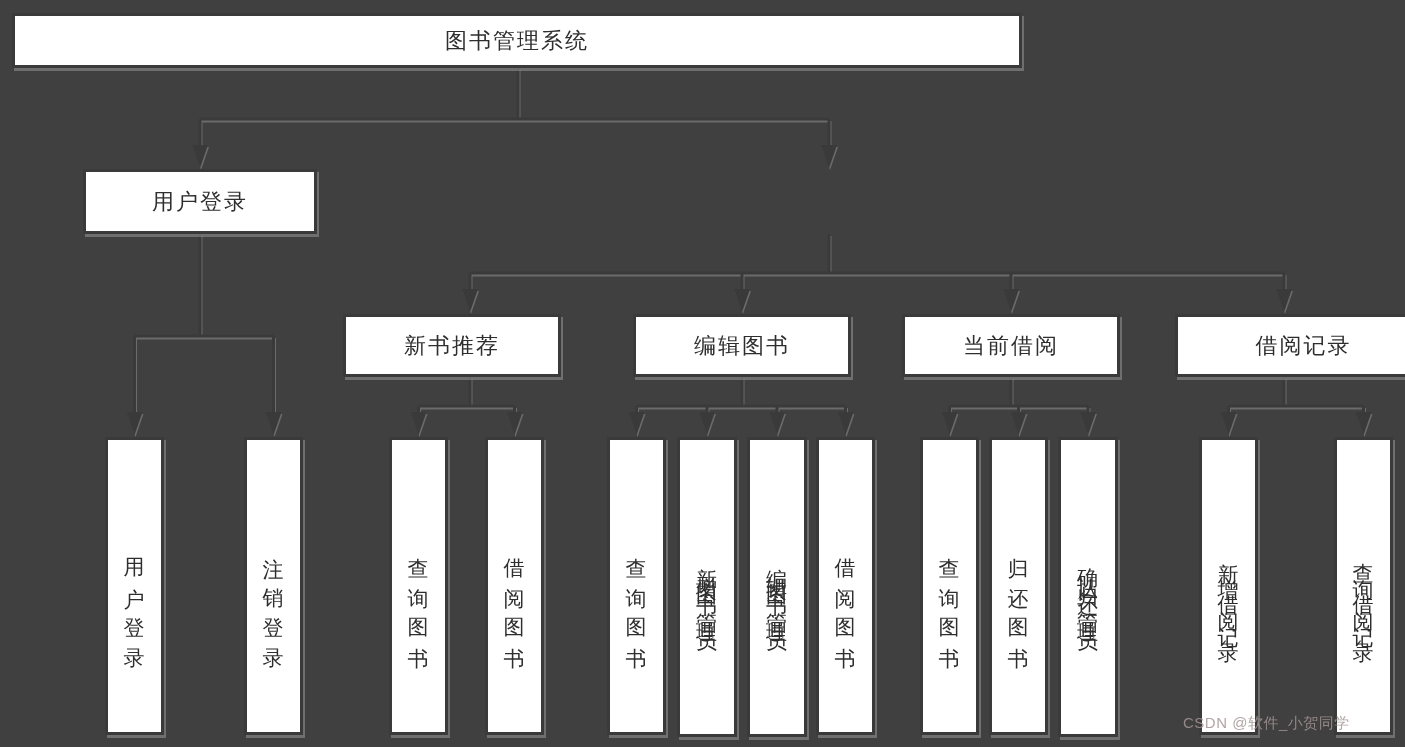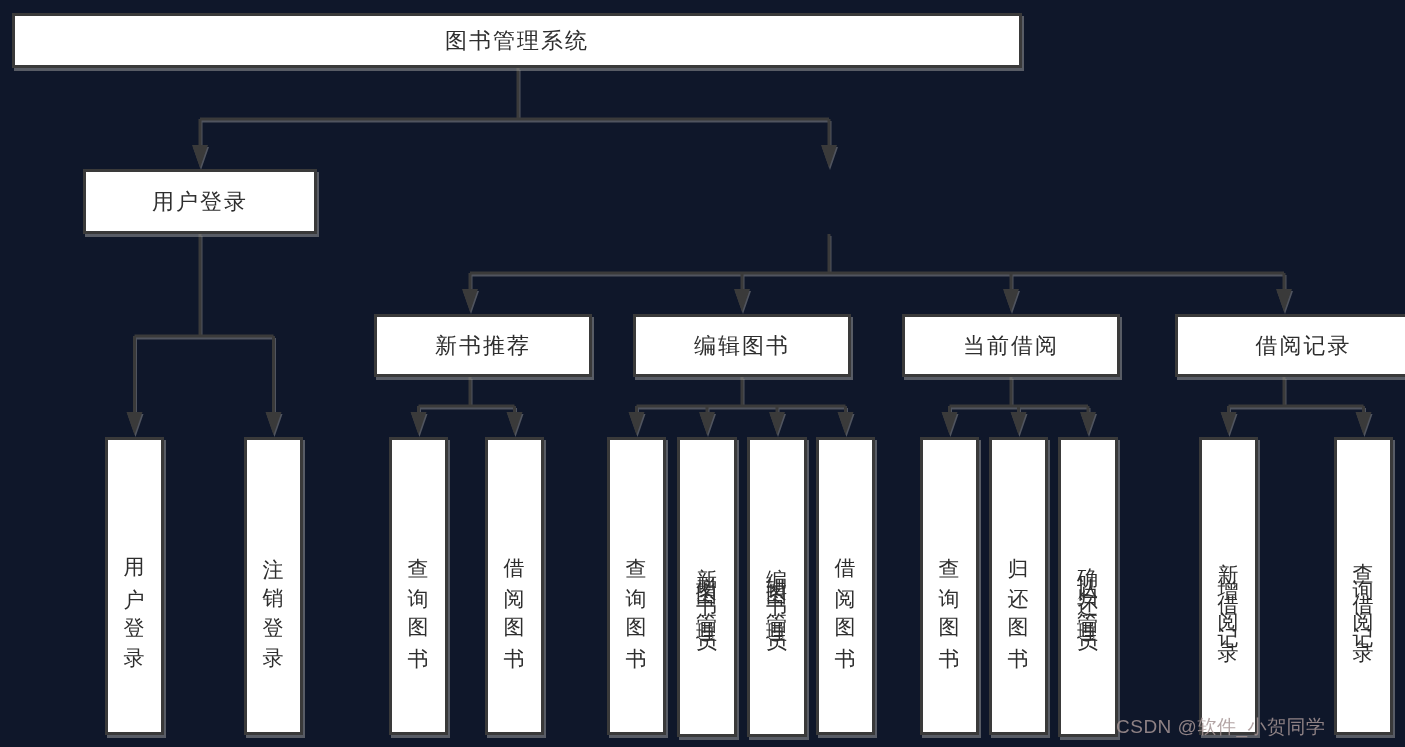--- a/index.html
+++ b/index.html
@@ -1,38 +1,38 @@
 <!DOCTYPE html>
 <html><head>
 <meta charset="utf-8">
 <style>
   html,body{margin:0;padding:0;background:#ffffff;}
   .stage{
-    position:relative;width:1405px;height:747px;background:#0f172a;
+    position:relative;width:1405px;height:747px;background:#404040;
     font-family:"Liberation Sans","DejaVu Sans",sans-serif;overflow:hidden;
   }
   svg.connectors{position:absolute;left:0;top:0;z-index:1;
     filter:drop-shadow(1.5px 2px 0 rgba(160,160,160,0.45));}
   .box{
     position:absolute;box-sizing:border-box;background:#ffffff;
     border:3px solid #3a3a3a;box-shadow:2px 3px 0 rgba(150,150,150,0.55);
     display:flex;align-items:center;justify-content:center;
     color:#2e2e2e;z-index:2;
   }
   .h-label{font-size:22px;letter-spacing:2px;white-space:nowrap;}
   .leaf .v-label{
     writing-mode:vertical-rl;text-orientation:mixed;
     font-size:21px;line-height:1;white-space:nowrap;
   }
   .vs-wide {letter-spacing:30px;margin-top:30px;}
   .vs-med  {letter-spacing:16px;margin-top:16px;}
   .vs-tight{letter-spacing:9px;margin-top:9px;}
   .watermark{
-    position:absolute;left:1116px;top:714px;z-index:5;
-    font-size:19px;color:rgba(164,148,148,0.85);letter-spacing:0.5px;white-space:nowrap;
+    position:absolute;left:1183px;top:714px;z-index:5;
+    font-size:15px;color:rgba(164,148,148,0.85);letter-spacing:0.5px;white-space:nowrap;
   }
 </style>
 </head>
 <body>
 
 <div class="stage">
 
   <svg class="connectors" width="1405" height="747" viewBox="0 0 1405 747">
     <g stroke="#3a3a3a" stroke-width="3" fill="none">
       <path d="M518 68 V119
@@ -78,21 +78,21 @@
   </svg>
 
   <div class="box" style="left:12px;top:13px;width:1010px;height:55px">
     <span class="h-label">图书管理系统</span>
   </div>
 
   <div class="box" style="left:83px;top:169px;width:234px;height:65px">
     <span class="h-label">用户登录</span>
   </div>
 
-  <div class="box" style="left:374px;top:314px;width:218px;height:63px">
+  <div class="box" style="left:343px;top:314px;width:218px;height:63px">
     <span class="h-label">新书推荐</span>
   </div>
   <div class="box" style="left:633px;top:314px;width:218px;height:63px">
     <span class="h-label">编辑图书</span>
   </div>
   <div class="box" style="left:902px;top:314px;width:218px;height:63px">
     <span class="h-label">当前借阅</span>
   </div>
   <div class="box" style="left:1175px;top:314px;width:257px;height:63px">
     <span class="h-label">借阅记录</span>

